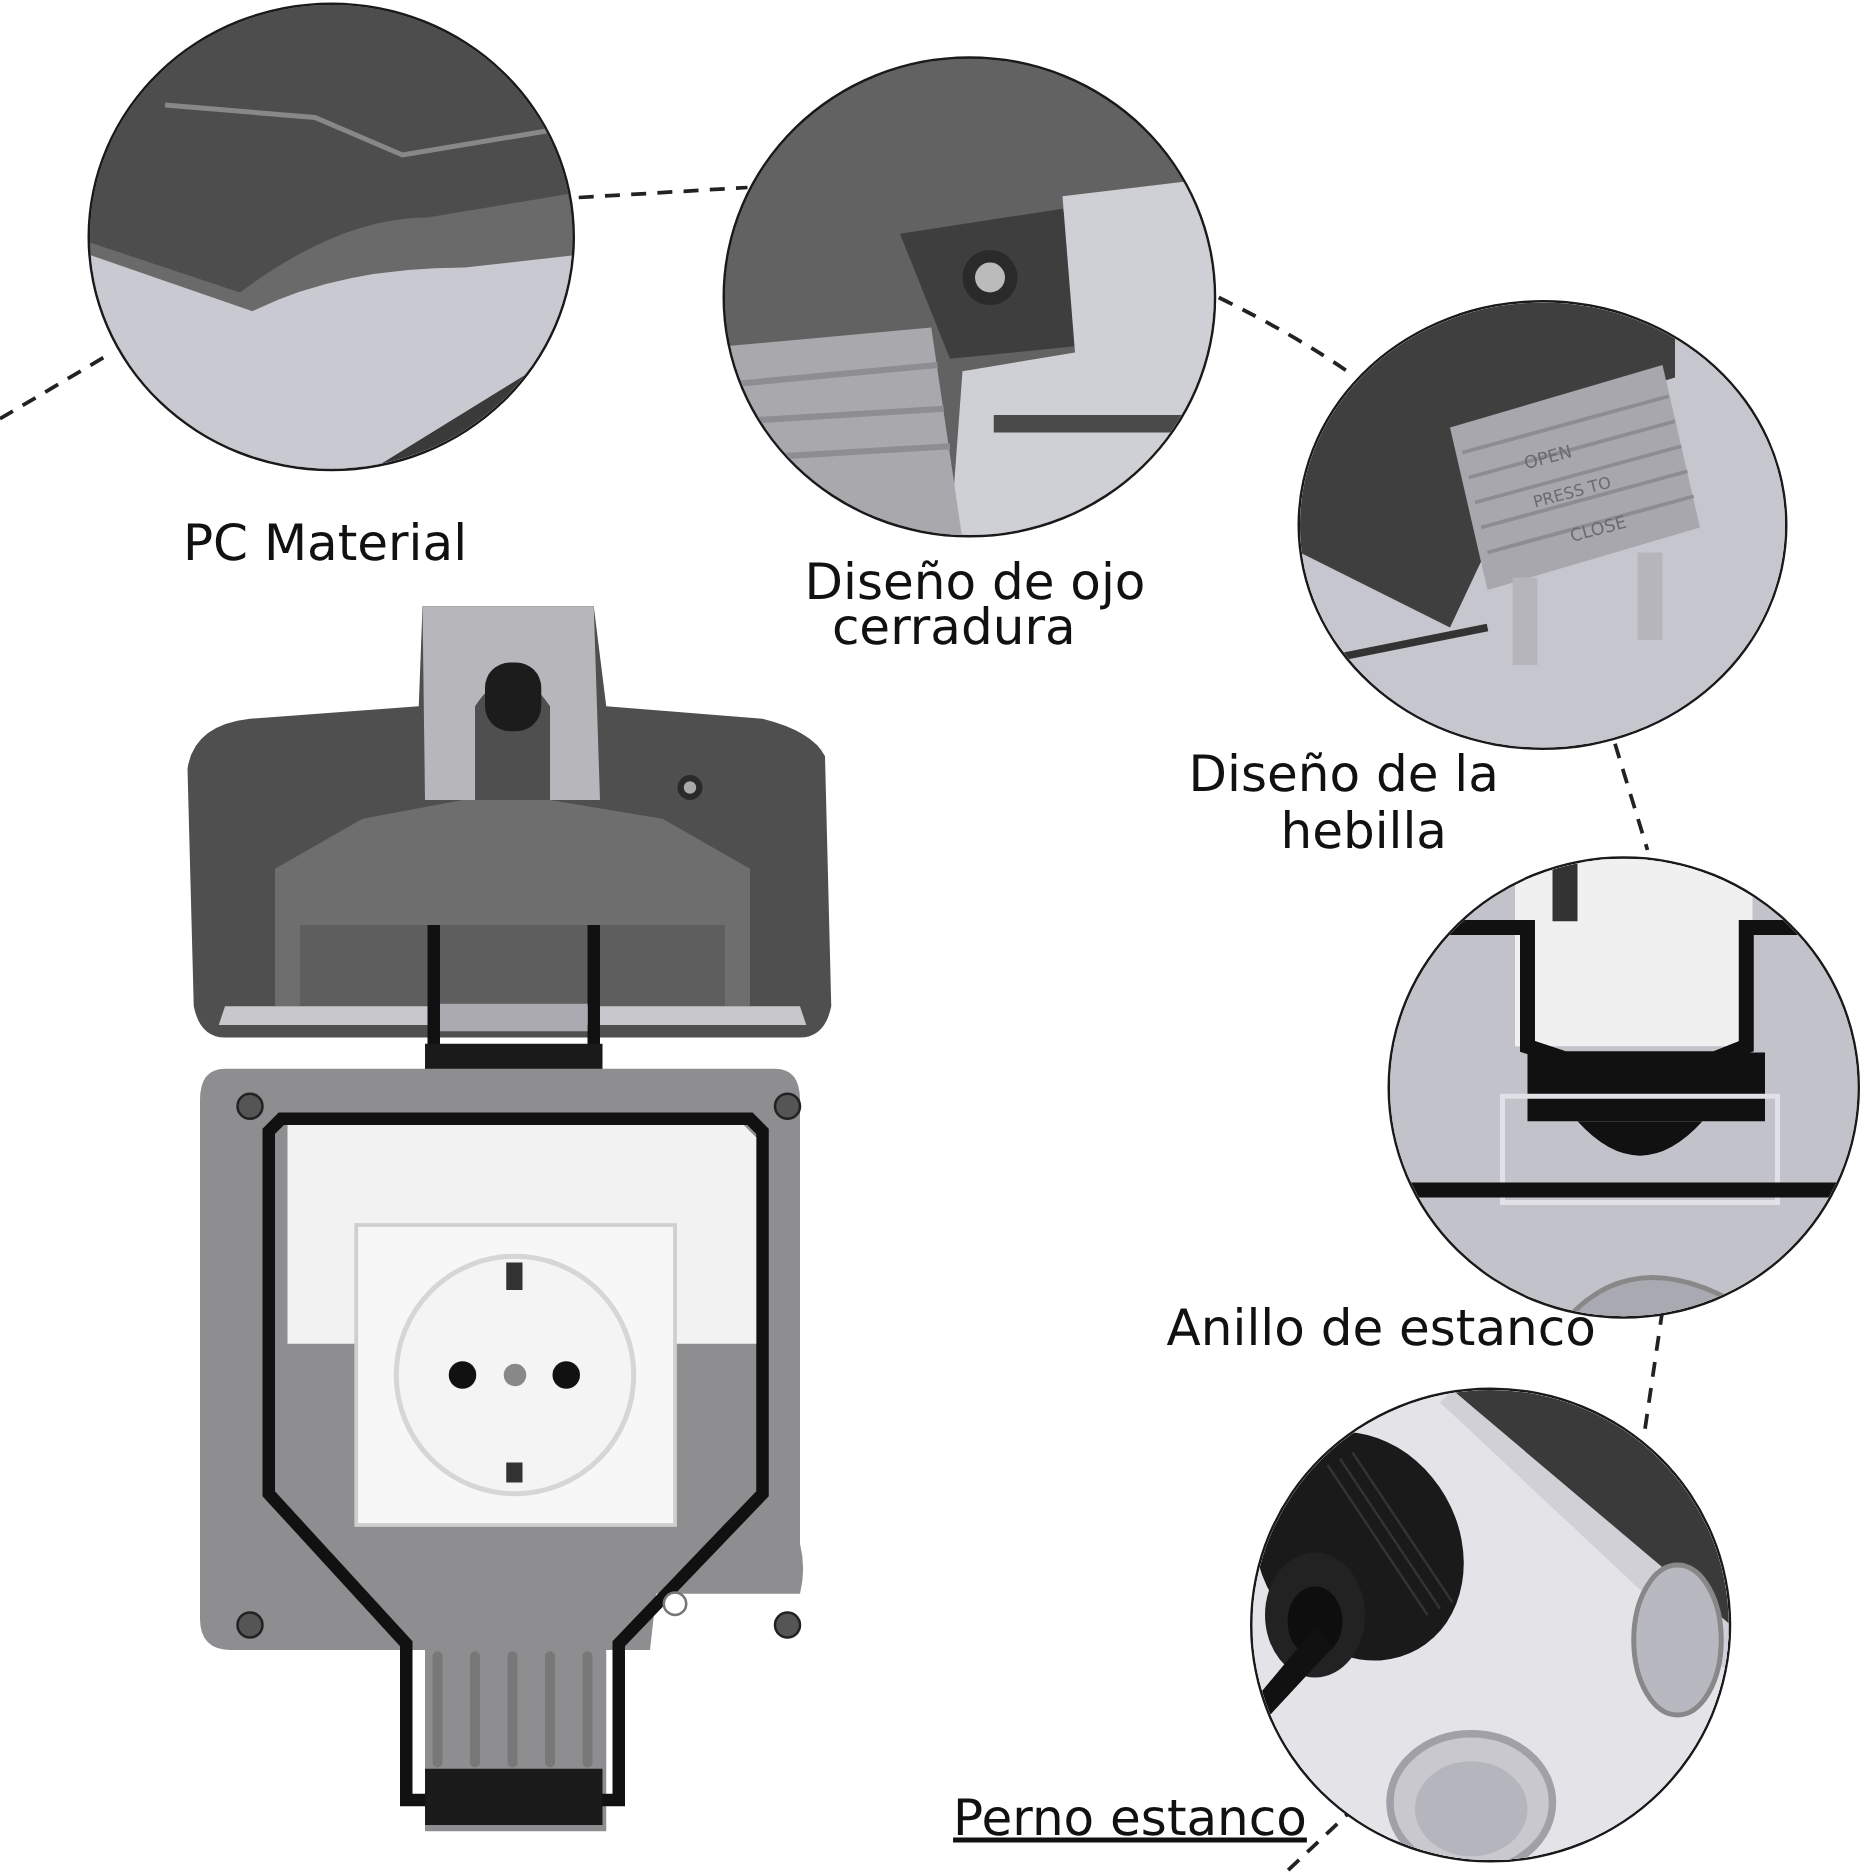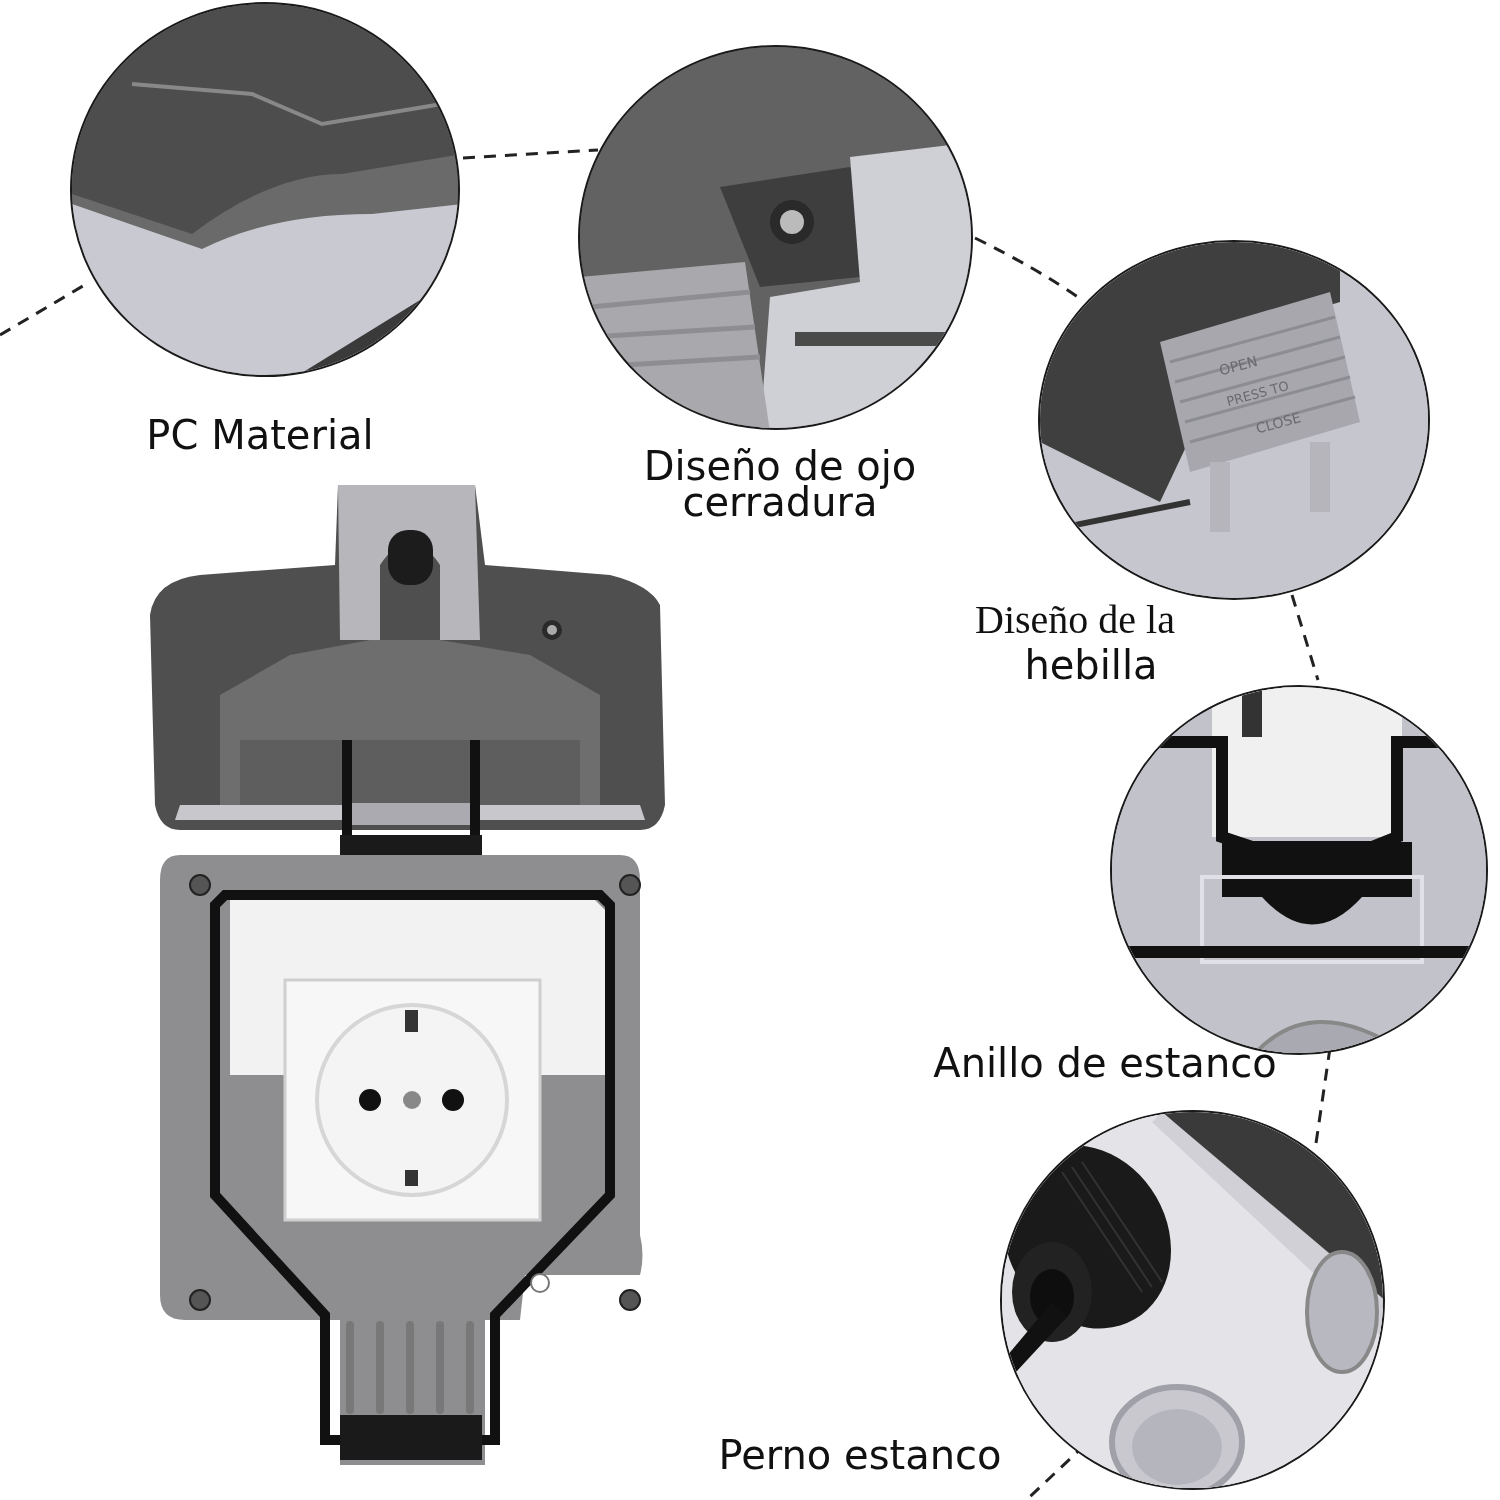--- a/index.html
+++ b/index.html
@@ -44,21 +44,21 @@
     <path d="M0,230 L165,215 L190,385 L0,385 Z" fill="#a9a9ad"></path>
     <g stroke="#8e8e92" stroke-width="5">
       <line x1="10" y1="260" x2="170" y2="245"></line>
       <line x1="10" y1="290" x2="175" y2="280"></line>
       <line x1="10" y1="320" x2="180" y2="310"></line>
     </g>
     <rect x="215" y="285" width="175" height="14" fill="#4a4a4a"></rect>
   </svg>
 </div>
 <div class="label" style="left:620px;top:443px;width:320px;">Diseño de ojo</div>
-<div class="label" style="left:620px;top:479px;width:320px;">cerradura</div>
+<div class="label" style="left:603px;top:479px;width:320px;">cerradura</div>
 
 <div class="circle" style="left:1038px;top:240px;width:392px;height:360px;background:#c9c9d1;">
   <svg width="392" height="360">
     <rect width="392" height="360" fill="#c6c6ce"></rect>
     <path d="M0,0 L300,0 L300,60 L200,90 L120,260 L0,200 Z" fill="#3f3f3f"></path>
     <path d="M120,100 L290,50 L320,180 L150,230 Z" fill="#a7a7ad"></path>
     <g stroke="#8c8c93" stroke-width="3">
       <line x1="130" y1="120" x2="295" y2="75"></line>
       <line x1="135" y1="140" x2="300" y2="95"></line>
       <line x1="140" y1="160" x2="305" y2="115"></line>
@@ -66,21 +66,21 @@
       <line x1="150" y1="200" x2="315" y2="155"></line>
     </g>
     <text x="178" y="128" font-size="14" fill="#6a6a70" transform="rotate(-15 200 120)" font-family="DejaVu Sans, sans-serif">OPEN</text>
     <text x="185" y="158" font-size="13" fill="#6a6a70" transform="rotate(-15 210 150)" font-family="DejaVu Sans, sans-serif">PRESS TO</text>
     <text x="215" y="188" font-size="14" fill="#6a6a70" transform="rotate(-15 230 180)" font-family="DejaVu Sans, sans-serif">CLOSE</text>
     <rect x="170" y="220" width="20" height="70" fill="#b5b5bb"></rect>
     <rect x="270" y="200" width="20" height="70" fill="#b5b5bb"></rect>
     <line x1="0" y1="290" x2="150" y2="260" stroke="#333" stroke-width="6"></line>
   </svg>
 </div>
-<div class="label" style="left:920px;top:597px;width:310px;font-family:Liberation Serif, serif;">Diseño de la</div>
+<div class="label" style="left:920px;top:597px;width:310px;">Diseño de la</div>
 <div class="label" style="left:936px;top:642px;width:310px;">hebilla</div>
 
 <div class="circle" style="left:1110px;top:685px;width:378px;height:370px;background:#c3c3cb;">
   <svg width="378" height="370">
     <rect width="378" height="370" fill="#c2c2ca"></rect>
     <rect x="100" y="0" width="190" height="150" fill="#f0f0f0"></rect>
     <rect x="130" y="0" width="20" height="50" fill="#333"></rect>
     <path d="M40,55 L110,55 L110,150 L140,160 L260,160 L285,150 L285,55 L378,55" stroke="#111" stroke-width="12" fill="none"></path>
     <rect x="110" y="155" width="190" height="55" fill="#111"></rect>
     <path d="M150,210 Q200,265 250,210 Z" fill="#111"></path>
@@ -103,21 +103,21 @@
       <line x1="80" y1="50" x2="160" y2="170"></line>
     </g>
     <ellipse cx="50" cy="180" rx="40" ry="50" fill="#222"></ellipse>
     <ellipse cx="50" cy="185" rx="22" ry="28" fill="#0e0e0e"></ellipse>
     <path d="M0,250 L50,190 L65,205 L0,275 Z" fill="#111"></path>
     <ellipse cx="340" cy="200" rx="35" ry="60" fill="#b8b8c0" stroke="#888" stroke-width="4"></ellipse>
     <ellipse cx="175" cy="330" rx="65" ry="55" fill="#c8c8ce" stroke="#a0a0a8" stroke-width="6"></ellipse>
     <ellipse cx="175" cy="335" rx="45" ry="38" fill="#b5b5bd"></ellipse>
   </svg>
 </div>
-<div class="label" style="left:700px;top:1432px;width:320px;">Perno estanco</div>
+<div class="label" style="left:744px;top:1432px;width:320px;text-decoration:underline;">Perno estanco</div>
 
 <div class="abs" style="left:140px;top:475px;width:540px;height:1020px;">
   <svg width="540" height="1020">
 
     <g>
       <path d="M198,10 L335,10 L345,90 L470,100 Q510,110 520,130 L525,330 Q520,355 500,355 L40,355 Q20,355 15,330 L10,140 Q15,105 60,100 L195,90 Z" fill="#4f4f4f"></path>
       <path d="M80,220 L150,180 L230,165 L300,165 L390,180 L460,220 L460,330 L80,330 Z" fill="#6e6e6e"></path>
       <rect x="100" y="265" width="340" height="75" fill="#5e5e5e"></rect>
       <path d="M198,10 L335,10 L340,165 L300,165 L300,90 Q270,45 240,90 L240,165 L200,165 Z" fill="#b6b6bb"></path>
       <rect x="248" y="55" width="45" height="55" rx="20" fill="#1c1c1c"></rect>

